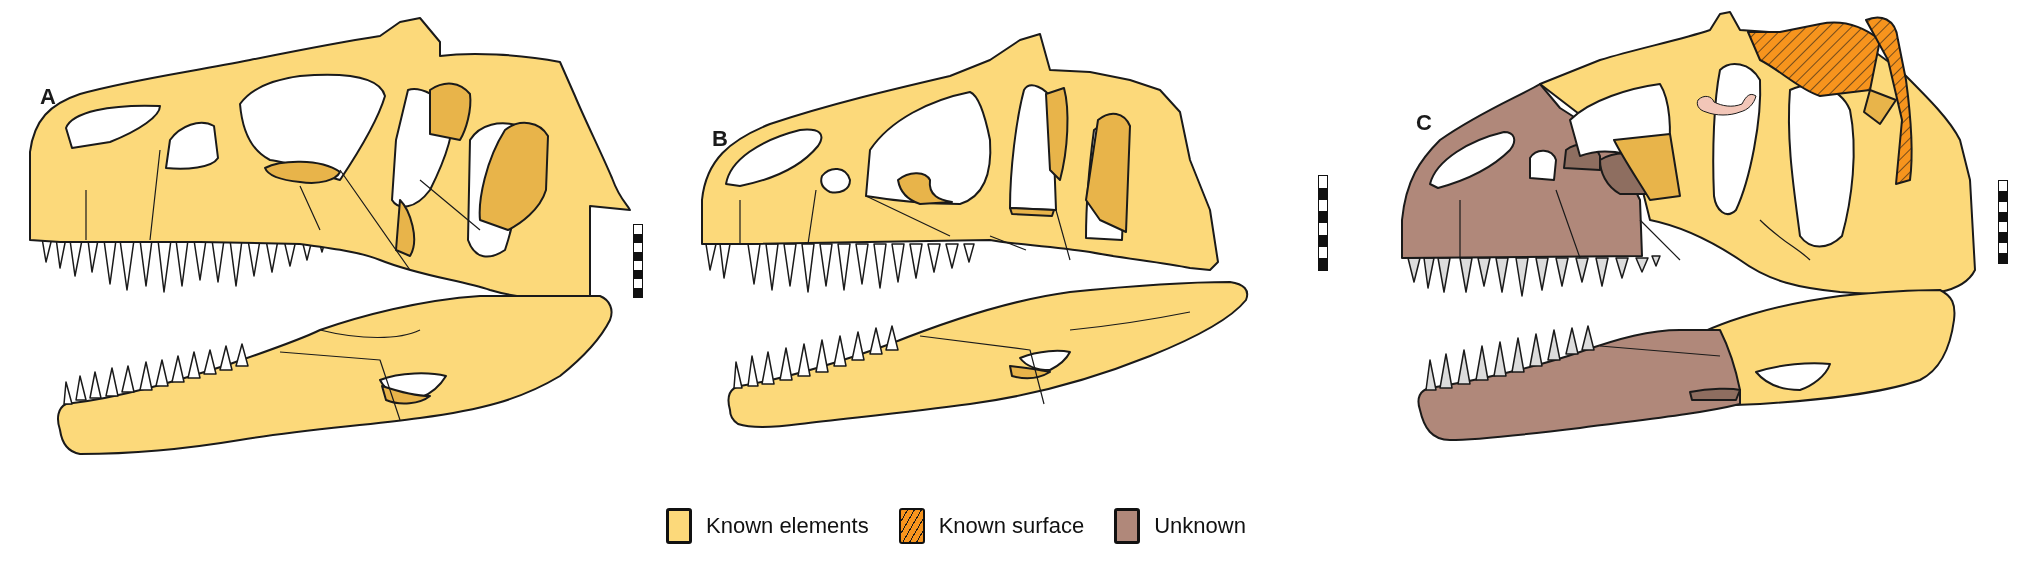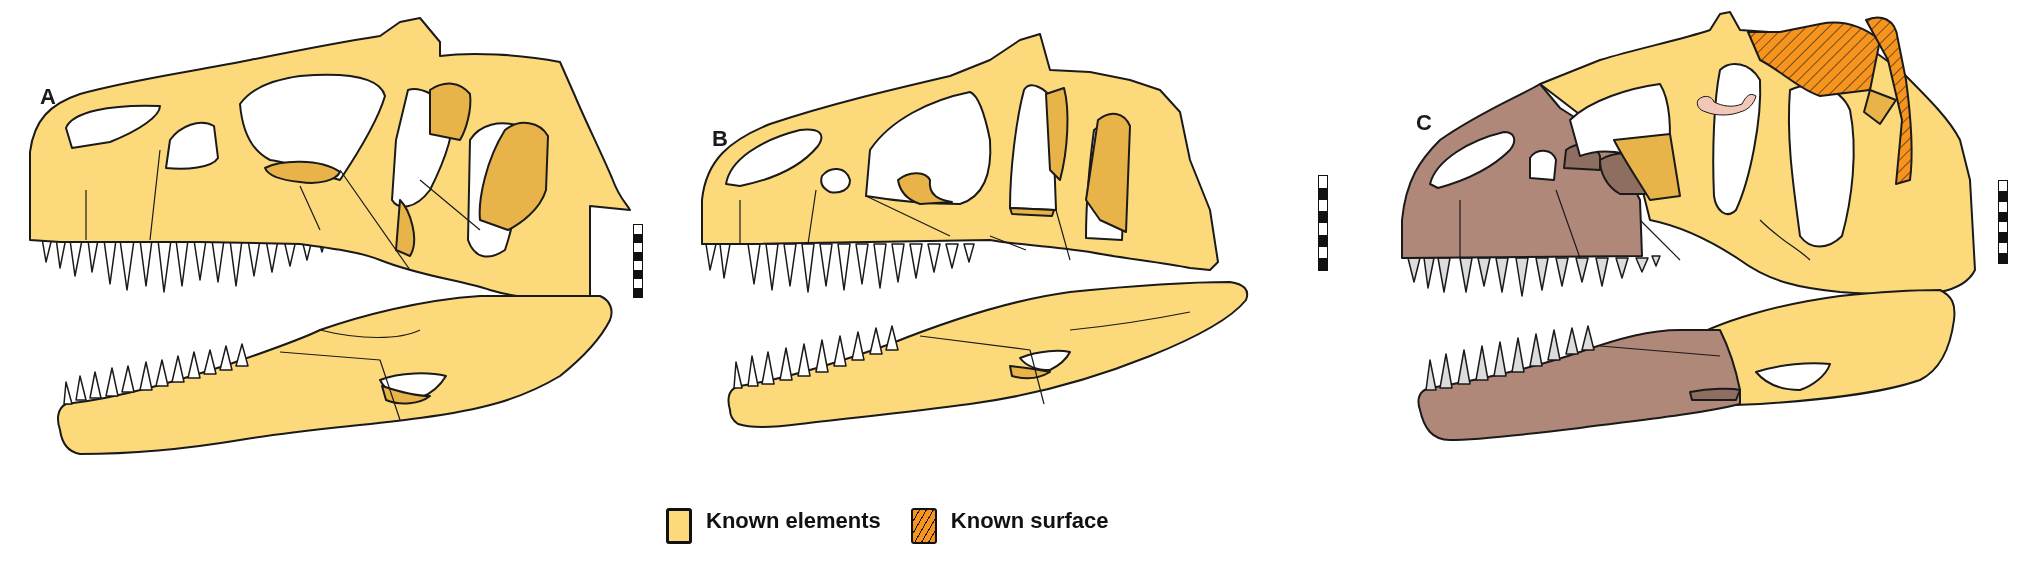--- a/index.html
+++ b/index.html
@@ -2,21 +2,21 @@
 <html><head>
 <meta charset="utf-8">
 <style>
   html, body { margin: 0; padding: 0; background: #ffffff; }
   body { width: 2042px; height: 567px; position: relative; overflow: hidden;
          font-family: "Liberation Sans", "DejaVu Sans", sans-serif; }
   .panel { position: absolute; top: 0; }
   .panel svg { display: block; }
   .panel-label { position: absolute; font-weight: bold; font-size: 22px; color: #1a1a1a; }
   .legend { position: absolute; top: 508px; left: 666px; display: flex; align-items: center; }
-  .legend-item { display: flex; margin-right: 30px; font-weight: bold; }
+  .legend-item { display: flex; align-items: center; margin-right: 30px; }
   .swatch { width: 26px; height: 36px; border: 3px solid #111; border-radius: 3px; box-sizing: border-box; margin-right: 14px; }
   .legend-label { font-size: 22px; color: #111; white-space: nowrap; }
 </style>
 </head>
 <body>
 
 <div class="panel" style="left:0;">
   <span class="panel-label" style="left:40px;top:84px;">A</span>
   <svg width="680" height="470" viewBox="0 0 680 470">
     <defs>
@@ -210,13 +210,17 @@
 
 <div class="legend">
   <div class="legend-item">
     <div class="swatch" style="background:#FCD97A;"></div>
     <span class="legend-label">Known elements</span>
   </div>
   <div class="legend-item">
     <div class="swatch" style="background:repeating-linear-gradient(-60deg,#F7941D 0 5px,#1a1a1a 5px 6px);border-width:2px;"></div>
     <span class="legend-label">Known surface</span>
   </div>
+  <div class="legend-item">
+    <div class="swatch" style="background:#B0887A;"></div>
+    <span class="legend-label">Unknown</span>
+  </div>
 </div>
 
 </body></html>

